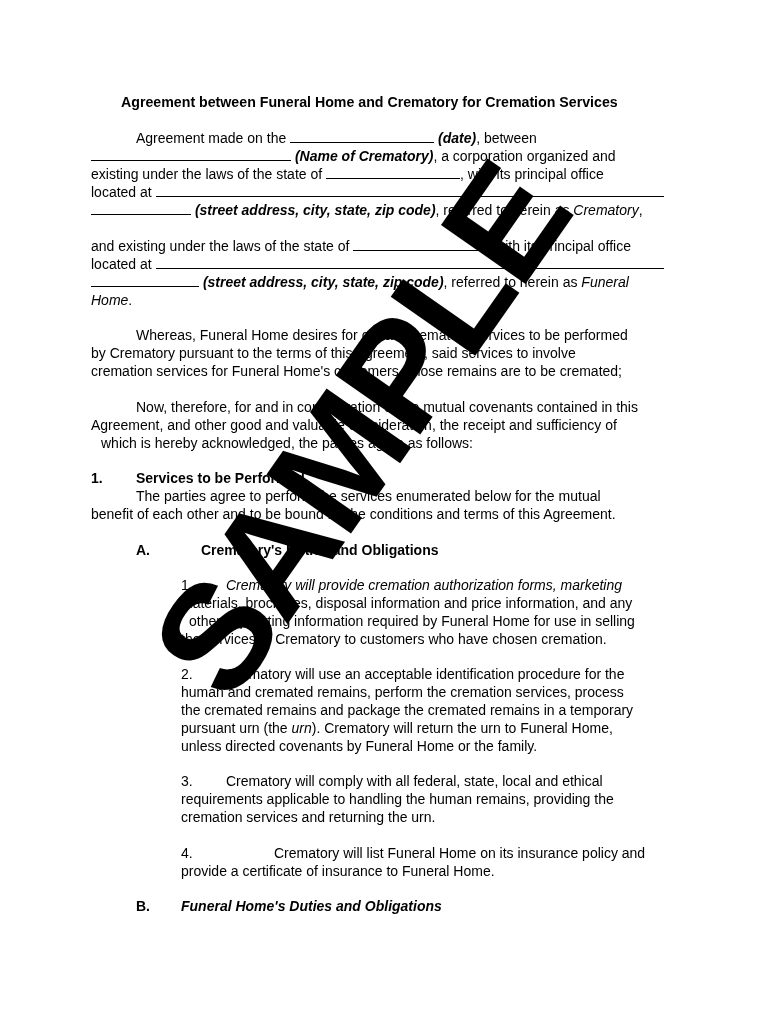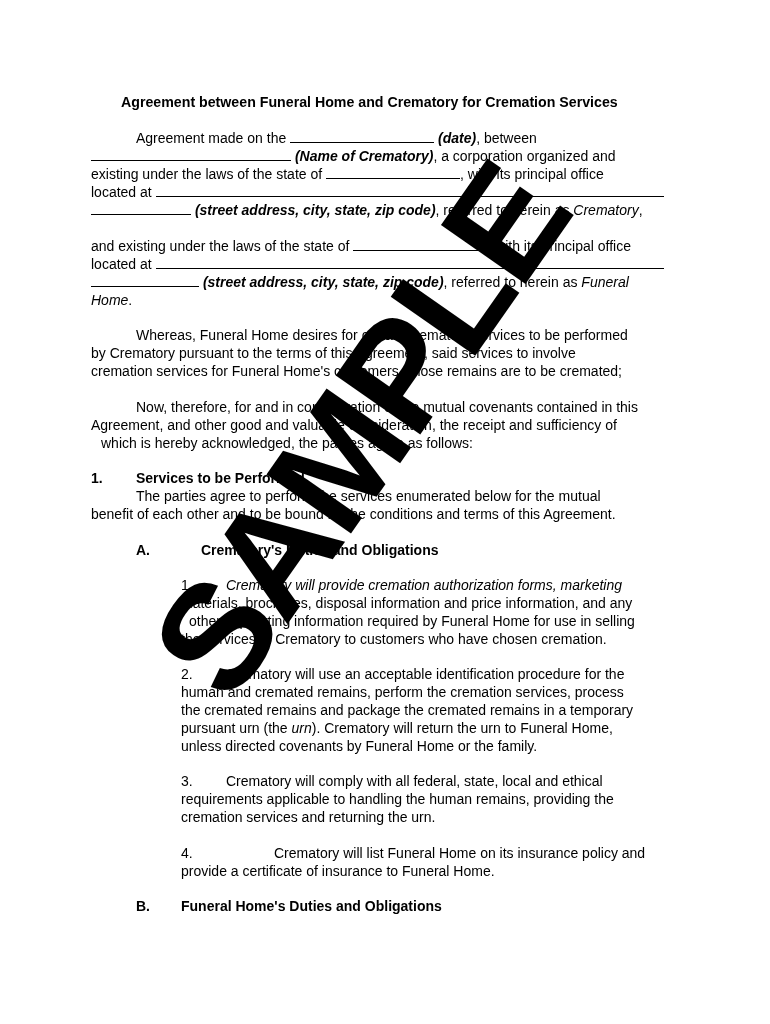--- a/index.html
+++ b/index.html
@@ -96,16 +96,16 @@
   <div class="ln" style="left:181px; top:772px;">3.</div>
   <div class="ln" style="left:226px; top:772px;">Crematory will comply with all federal, state, local and ethical</div>
   <div class="ln" style="left:181px; top:790px;">requirements applicable to handling the human remains, providing the</div>
   <div class="ln" style="left:181px; top:808px;">cremation services and returning the urn.</div>
 
   <div class="ln" style="left:181px; top:844px;">4.</div>
   <div class="ln" style="left:238px; top:844px;margin-left:36px;">Crematory will list Funeral Home on its insurance policy and</div>
   <div class="ln" style="left:181px; top:862px;">provide a certificate of insurance to Funeral Home.</div>
 
   <div class="ln b" style="left:136px; top:897px;">B.</div>
-  <div class="ln b" style="left:181px; top:897px;">Funeral Home's Duties and Obligations</div>
+  <div class="ln b" style="left:181px; top:897px;font-style:italic;">Funeral Home's Duties and Obligations</div>
 
   <div class="watermark">SAMPLE</div>
 </div>
 
 </body></html>

